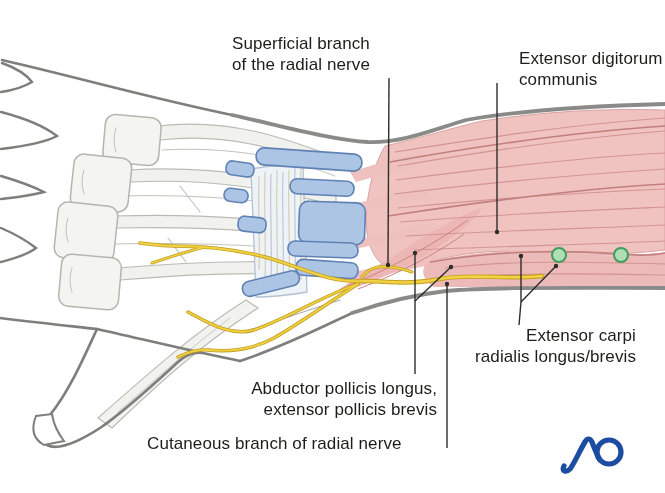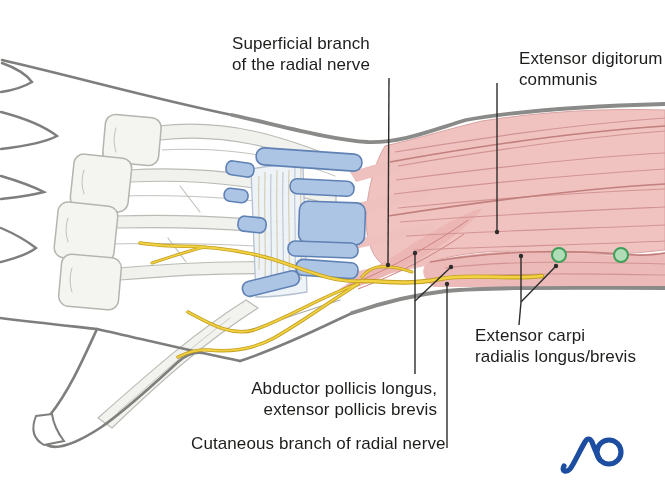--- a/index.html
+++ b/index.html
@@ -9,23 +9,23 @@
     --outline-gray:#8a8a88; --leader-black:#2d2d2b; --logo-blue:#1c4da0;
   }
   html,body{margin:0;padding:0;background:#fff;}
   .stage{position:relative;width:665px;height:493px;background:#fff;overflow:hidden;
          font-family:"Liberation Sans",sans-serif;}
   .stage svg{position:absolute;left:0;top:0;}
   .label{position:absolute;font-size:17px;line-height:21px;color:#1d1d1b;
          white-space:pre-line;letter-spacing:.1px;}
   #lab-superficial{left:232px;top:33px;}
   #lab-edc{left:477px;top:48px;margin-left:42px;}
-  #lab-ecr{right:29px;top:325px;text-align:left;}
+  #lab-ecr{right:29px;top:325px;text-align:right;}
   #lab-apl{left:197px;top:378px;width:240px;text-align:right;}
-  #lab-cut{left:147px;top:433px;margin-left:44px;}
+  #lab-cut{left:147px;top:433px;}
   .sr-only{position:absolute;width:1px;height:1px;overflow:hidden;clip:rect(0 0 0 0);white-space:nowrap;}
 </style>
 </head>
 <body>
 
 <div class="stage">
 
   <svg width="665" height="493" viewBox="0 0 665 493">
 
     <g>

